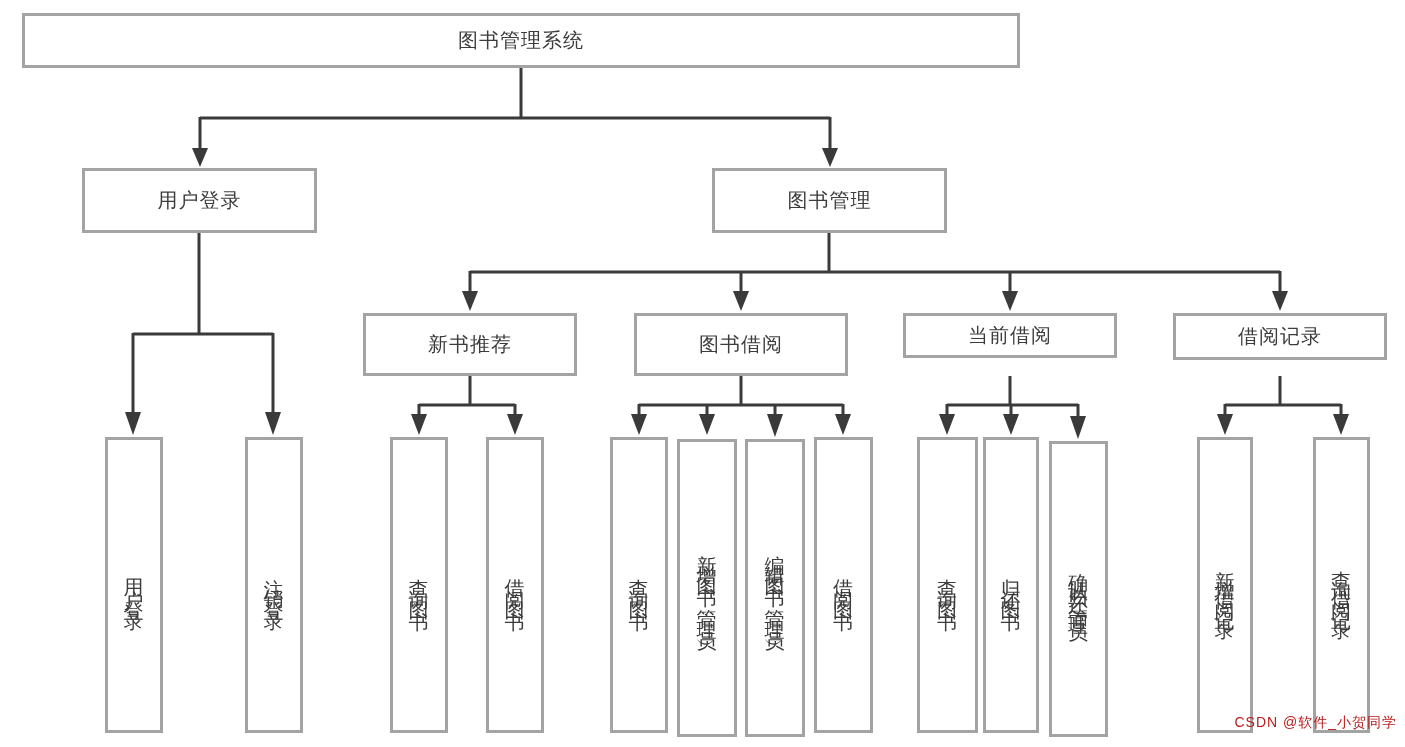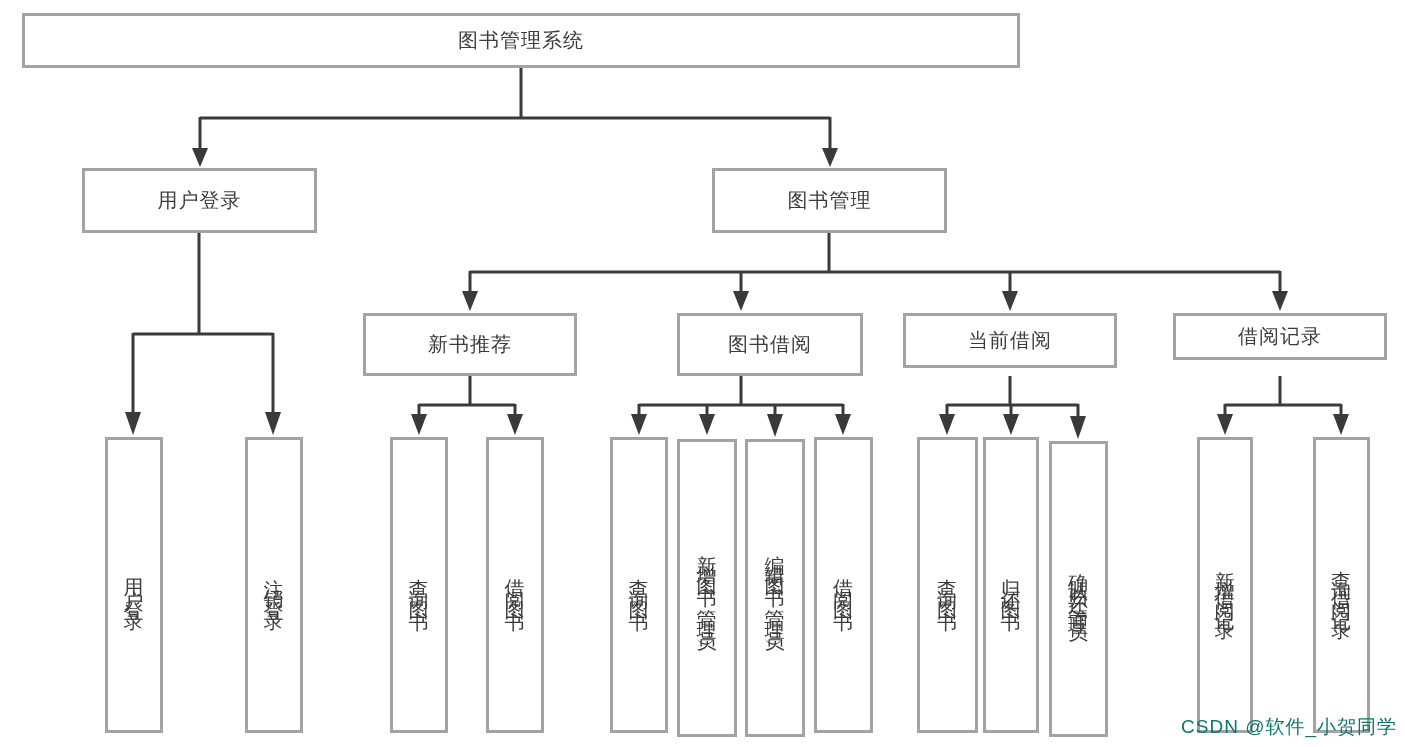--- a/index.html
+++ b/index.html
@@ -36,23 +36,23 @@
     line-height: 1;
   }
   .ls4  { letter-spacing: 11px; }
   .ls6  { letter-spacing: 10px; }
   .ls9  { letter-spacing: 11px; }
   .ls10 { letter-spacing: 7px; }
   #watermark {
     position: absolute;
     top: 714px;
     right: 8px;
-    font-size: 19px;
+    font-size: 14px;
     font-weight: 500;
-    color: #0f766e;
+    color: #b91c1c;
     letter-spacing: 1px;
     white-space: nowrap;
   }
 </style>
 </head>
 <body>
 
 <div id="canvas">
 
   <svg id="wires" viewBox="0 0 1405 747" xmlns="http://www.w3.org/2000/svg">
@@ -104,22 +104,22 @@
       <polygon points="1333,414 1349,414 1341,435" stroke="none"></polygon>
     </g>
   </svg>
 
   <div class="box" style="left:22px; top:13px; width:998px; height:55px;">图书管理系统</div>
 
   <div class="box" style="left:82px; top:168px; width:235px; height:65px;">用户登录</div>
   <div class="box" style="left:712px; top:168px; width:235px; height:65px;">图书管理</div>
 
   <div class="box" style="left:363px; top:313px; width:214px; height:63px;">新书推荐</div>
-  <div class="box" style="left:634px; top:313px; width:186px; height:63px;margin-left:43px;">图书借阅</div>
-  <div class="box" style="left:903px; top:313px; width:214px; height:55px;">当前借阅</div>
+  <div class="box" style="left:634px; top:313px; width:214px; height:63px;">图书借阅</div>
+  <div class="box" style="left:903px; top:313px; width:214px; height:45px;">当前借阅</div>
   <div class="box" style="left:1173px; top:313px; width:214px; height:47px;">借阅记录</div>
 
   <div class="box v ls4" style="left:105px; top:437px; width:58px; height:296px;">用户登录</div>
   <div class="box v ls4" style="left:245px; top:437px; width:58px; height:296px;">注销登录</div>
 
   <div class="box v ls4" style="left:390px; top:437px; width:58px; height:296px;">查询图书</div>
   <div class="box v ls4" style="left:486px; top:437px; width:58px; height:296px;">借阅图书</div>
 
   <div class="box v ls4" style="left:610px; top:437px; width:58px; height:296px;">查询图书</div>
   <div class="box v ls9" style="left:677px; top:439px; width:60px; height:298px;">新增图书（管理员）</div>

